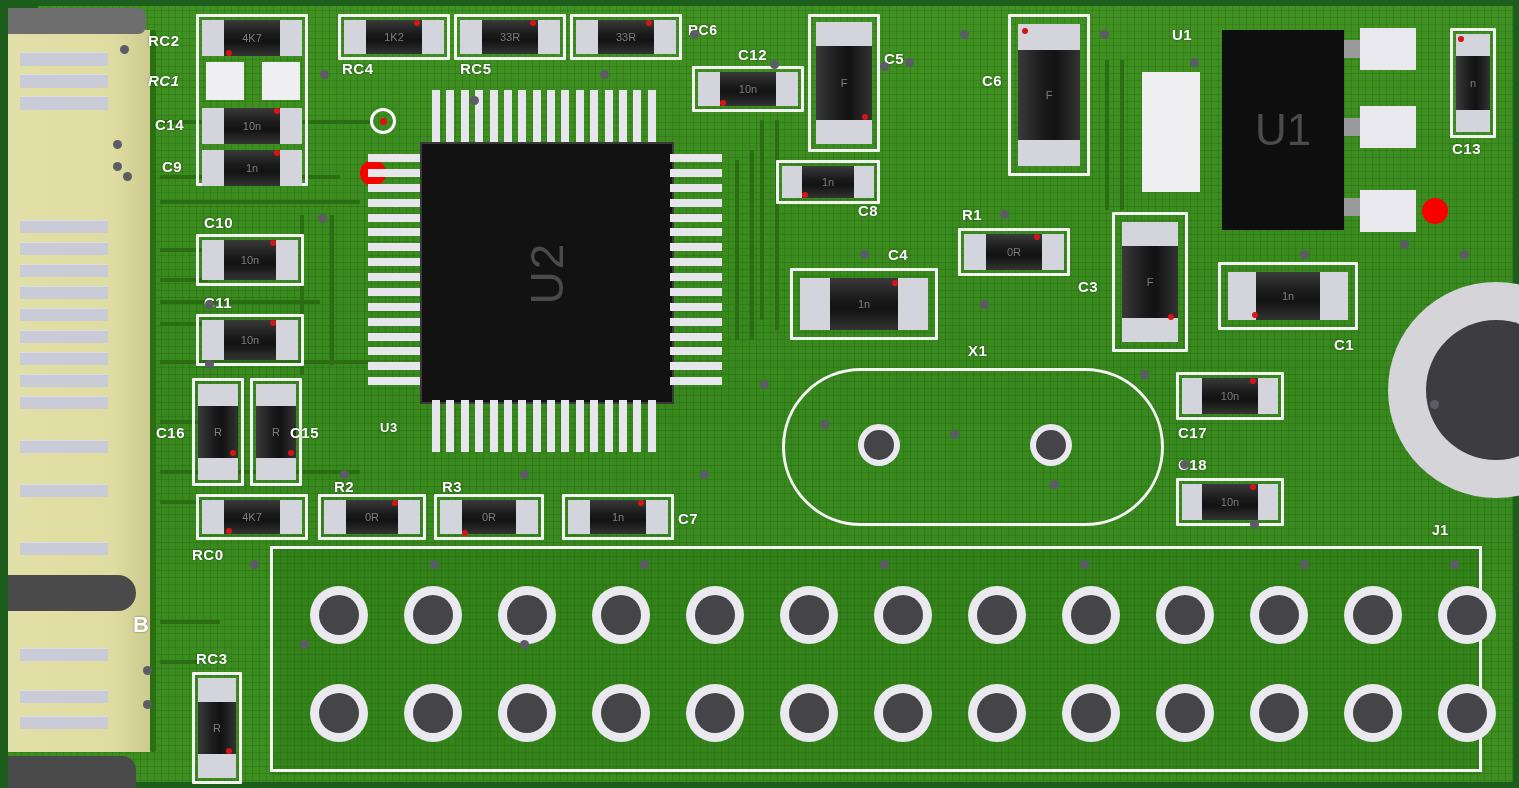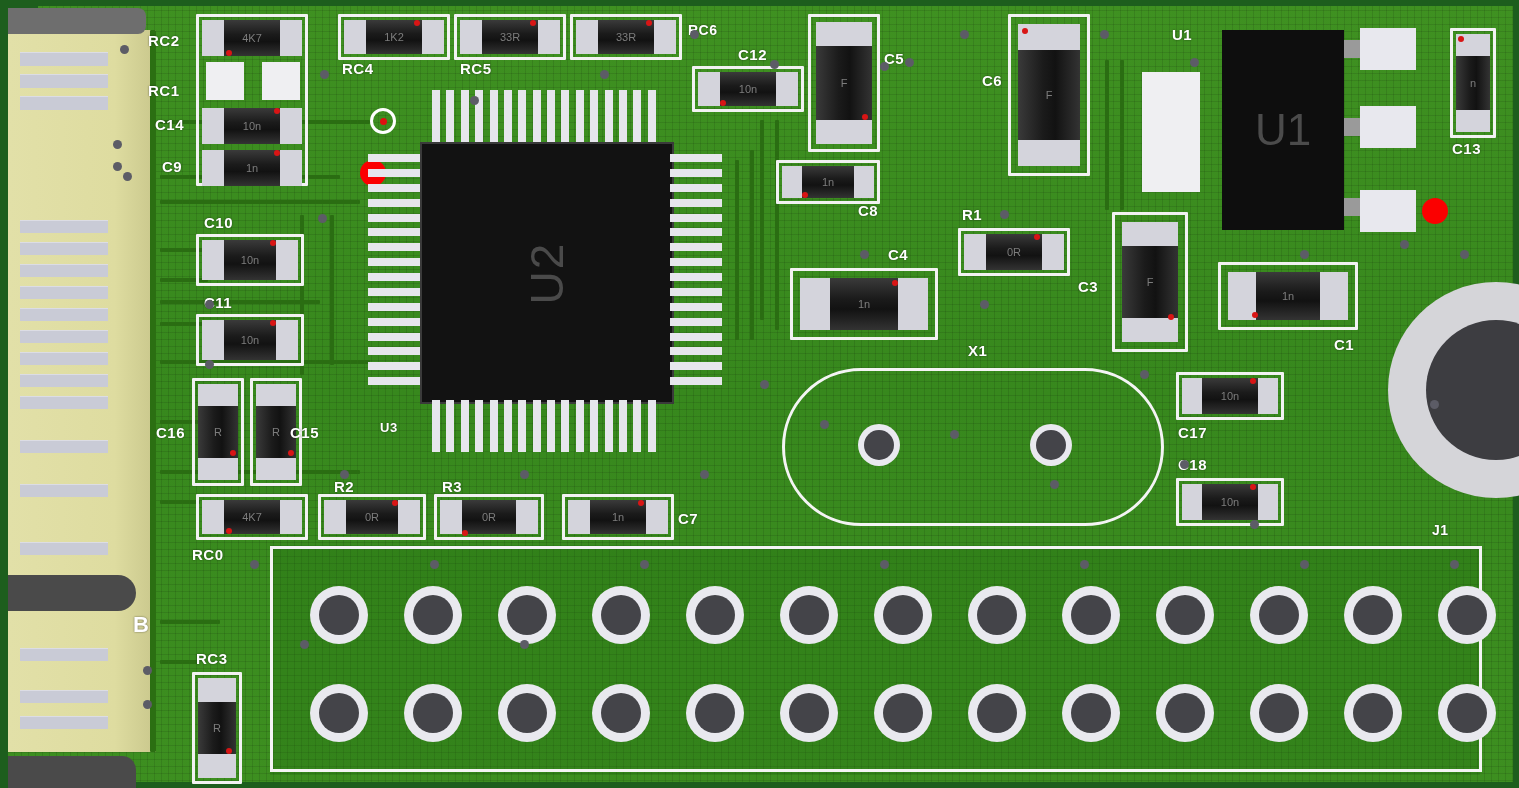--- a/index.html
+++ b/index.html
@@ -203,21 +203,21 @@
     <div class="body">
         <span>4K7</span>
       </div>
     <div class="pad" style="width:22px;"></div>
     <div class="reddot" style="left:24px;top:30px;"></div>
   </div>
   <div class="silk-txt" style="left:148px;top:32px;">RC2</div>
 
   <div class="white-block" style="left:206px;top:62px;width:38px;height:38px;"></div>
   <div class="white-block" style="left:262px;top:62px;width:38px;height:38px;"></div>
-  <div class="silk-txt" style="left:148px;top:82px;">RC1</div>
+  <div class="silk-txt" style="left:148px;top:72px;font-style:italic;">RC1</div>
 
   <div class="smd" style="left:202px;top:108px;width:100px;height:36px;">
     <div class="pad" style="width:22px;"></div>
     <div class="body">
         <span>10n</span>
       </div>
     <div class="pad" style="width:22px;"></div>
     <div class="reddot" style="left:72px;top:0px;"></div>
   </div>
   <div class="silk-txt" style="left:155px;top:116px;">C14</div>

